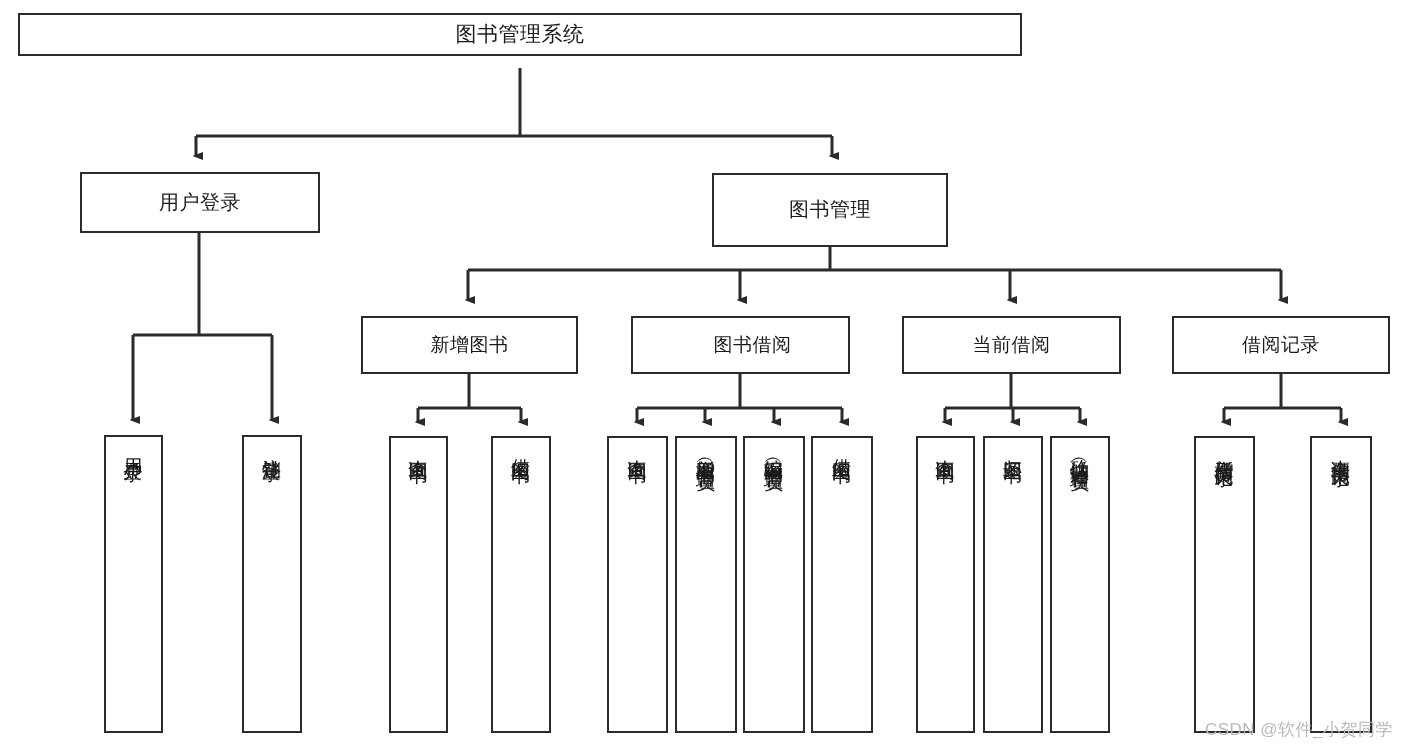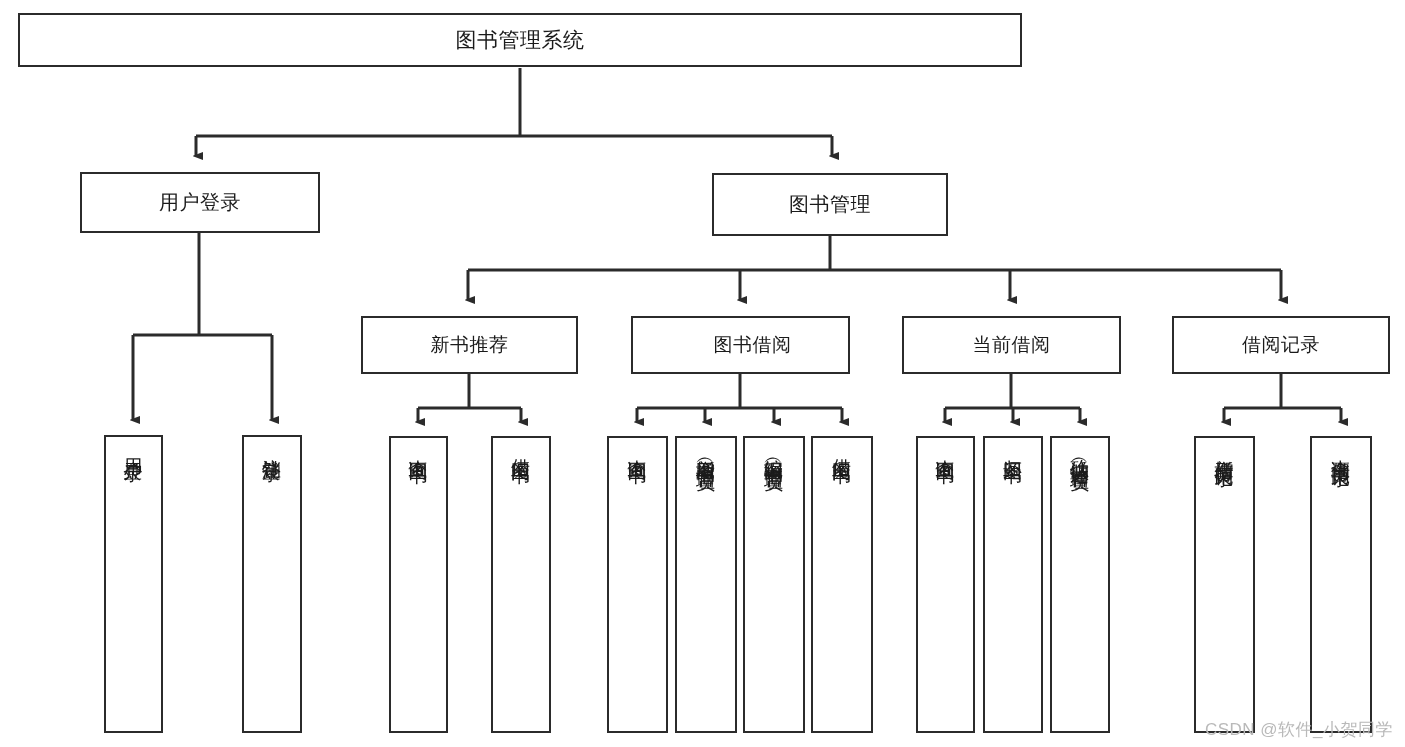--- a/index.html
+++ b/index.html
@@ -124,33 +124,33 @@
       <path d="M1013,408 L1013,422" marker-end="url(#arrowhead)"></path>
       <path d="M1080,408 L1080,422" marker-end="url(#arrowhead)"></path>
 
       <path d="M1281,374 L1281,408"></path>
       <path d="M1224,408 L1341,408"></path>
       <path d="M1224,408 L1224,422" marker-end="url(#arrowhead)"></path>
       <path d="M1341,408 L1341,422" marker-end="url(#arrowhead)"></path>
     </g>
   </svg>
 
-  <div class="node root" style="left:18px; top:13px; width:1004px; height:54px;">
+  <div class="node root" style="left:18px; top:13px; width:1004px; height:43px;">
     <span class="node-label">图书管理系统</span>
   </div>
 
   <div class="node level1" style="left:80px; top:172px; width:240px; height:61px;">
     <span class="node-label">用户登录</span>
   </div>
-  <div class="node level1" style="left:712px; top:173px; width:236px; height:63px;">
+  <div class="node level1" style="left:712px; top:173px; width:236px; height:74px;">
     <span class="node-label">图书管理</span>
   </div>
 
   <div class="node level2" style="left:361px; top:316px; width:217px; height:58px;">
-    <span class="node-label">新书推荐</span>
+    <span class="node-label">新增图书</span>
   </div>
   <div class="node level2" style="left:631px; top:316px; width:219px; height:58px;padding-left:24px;">
     <span class="node-label">图书借阅</span>
   </div>
   <div class="node level2" style="left:1172px; top:316px; width:218px; height:58px;">
     <span class="node-label">借阅记录</span>
   </div>
   <div class="node level2" style="left:902px; top:316px; width:219px; height:58px;">
     <span class="node-label">当前借阅</span>
   </div>

